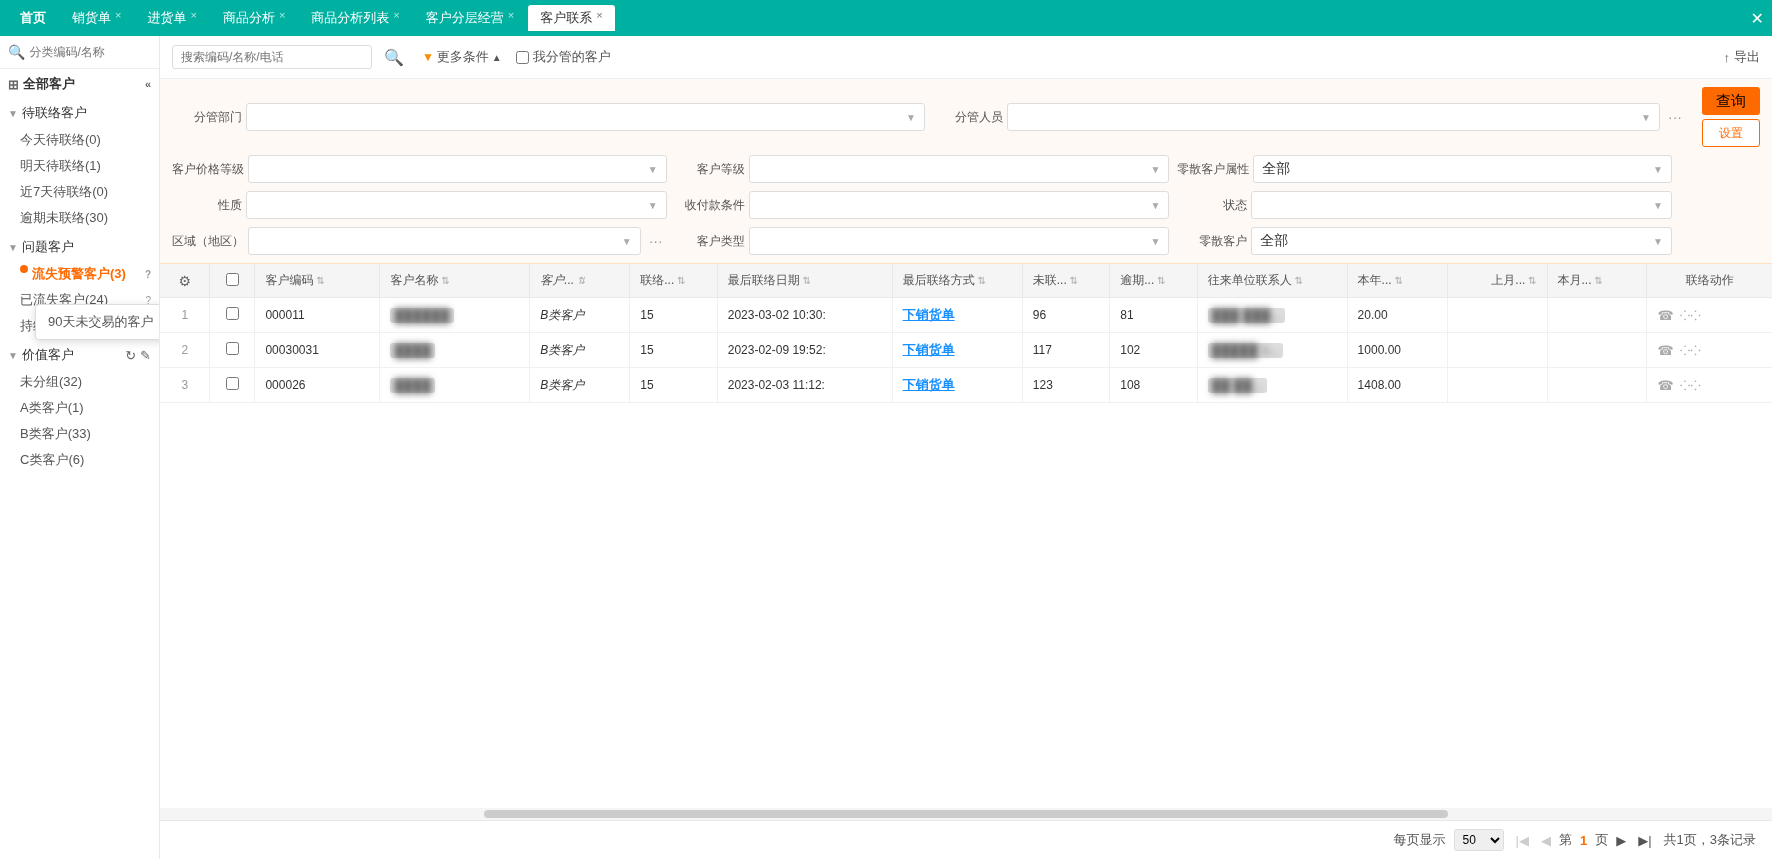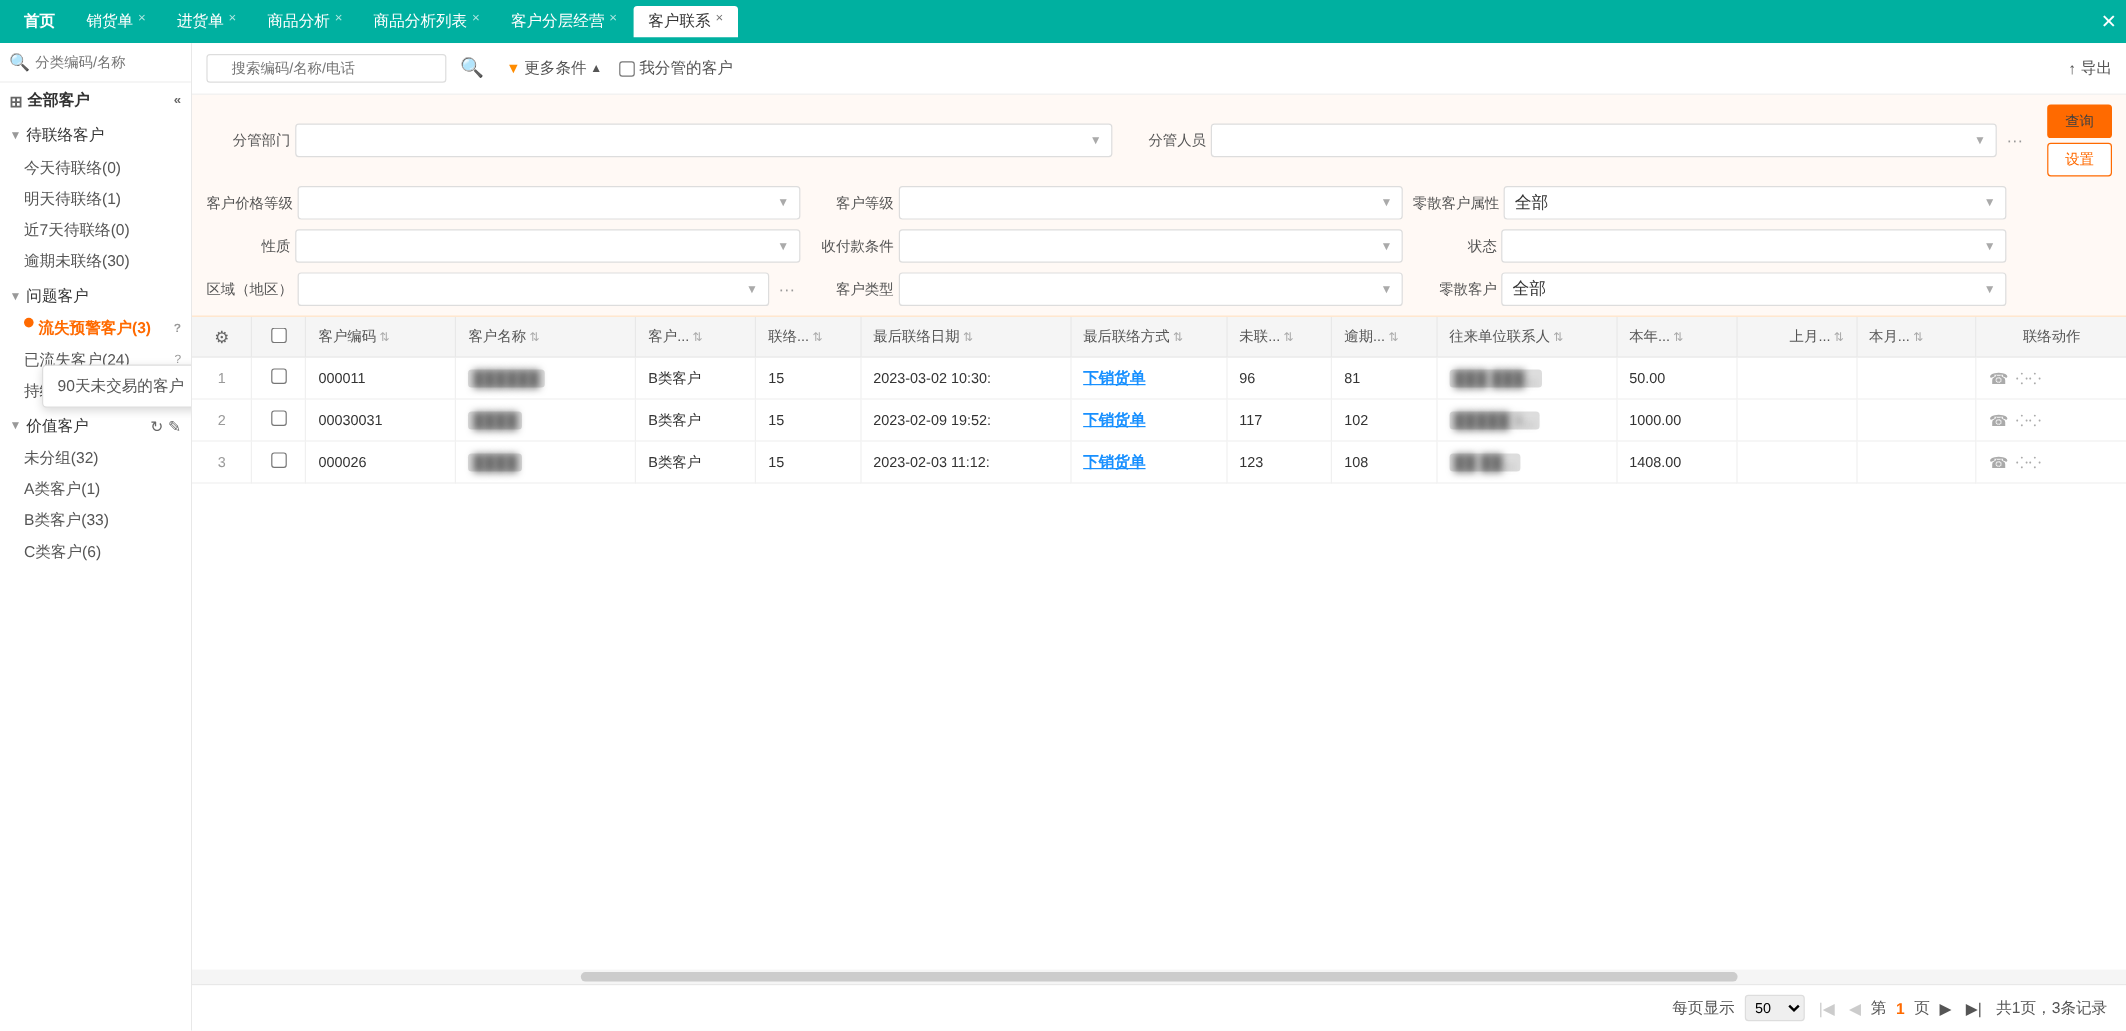--- a/index.html
+++ b/index.html
@@ -143,21 +143,21 @@
       display: flex;
       align-items: center;
       padding: 8px 12px;
       gap: 8px;
       border-bottom: 1px solid #eee;
       background: white;
     }
     .search-input-main {
       border: 1px solid #ddd;
       border-radius: 3px;
-      padding: 4px 20px;
+      padding: 4px 8px;
       width: 200px;
       font-size: 12px;
       outline: none;
       color: #999;
     }
     .search-btn {
       background: none;
       border: none;
       cursor: pointer;
       color: #ff8c00;
@@ -251,25 +251,25 @@
     .filter-select-wrap .chev { color: #aaa; font-size: 10px; }
     .filter-select-text { font-size: 14px; color: #333; }
     .action-buttons {
       display: flex;
       flex-direction: column;
       gap: 4px;
       margin-left: 8px;
     }
     .btn-query {
       background: #ff6a00;
-      color: #404040;
+      color: #000000;
       border: none;
       border-radius: 3px;
       padding: 4px 14px;
-      font-size: 12px;
+      font-size: 15px;
       cursor: pointer;
       height: 28px;
     }
     .btn-settings {
       background: white;
       color: #ff6a00;
       border: 1px solid #ff6a00;
       border-radius: 3px;
       padding: 4px 14px;
       font-size: 12px;
@@ -314,21 +314,21 @@
       border-bottom: 1px solid #f0f0f0;
       border-right: 1px solid #f0f0f0;
       white-space: nowrap;
     }
     td:last-child { border-right: none; }
 
     .col-index { width: 40px; text-align: center; color: #999; }
     .col-checkbox { width: 36px; text-align: center; }
     .col-code { width: 100px; }
     .col-name { width: 120px; }
-    .col-customer-type { width: 80px; }
+    .col-customer-type { width: 80px; font-style: italic; }
     .col-contact { width: 70px; }
     .col-last-contact-date { width: 140px; }
     .col-last-contact-way { width: 100px; }
     .col-not-contact { width: 70px; }
     .col-overdue { width: 70px; }
     .col-unit-contact { width: 120px; }
     .col-this-year { width: 80px; }
     .col-last-month { width: 80px; text-align: right; }
     .col-this-month { width: 80px; }
     .col-action { width: 100px; text-align: center; }
@@ -691,21 +691,21 @@
       <td class="col-checkbox"><input type="checkbox" style=""></td>
       <td class="col-code">000011</td>
       <td class="col-name"><span class="blurred">██████</span></td>
       <td class="col-customer-type">B类客户</td>
       <td class="col-contact">15</td>
       <td class="col-last-contact-date">2023-03-02 10:30:</td>
       <td class="col-last-contact-way"><span class="link-text">下销货单</span></td>
       <td class="col-not-contact">96</td>
       <td class="col-overdue">81</td>
       <td class="col-unit-contact"><span class="blurred">███ ███...</span></td>
-      <td class="col-this-year">50.00</td>
+      <td class="col-this-year">20.00</td>
       <td class="col-last-month"></td>
       <td class="col-this-month"></td>
       <td class="col-action">
         <div class="action-icons">
           <span class="action-icon" title="联络">☎</span>
           <span class="action-icon" title="更多">⁘⁘</span>
         </div>
       </td>
     </tr>
             <tr>

